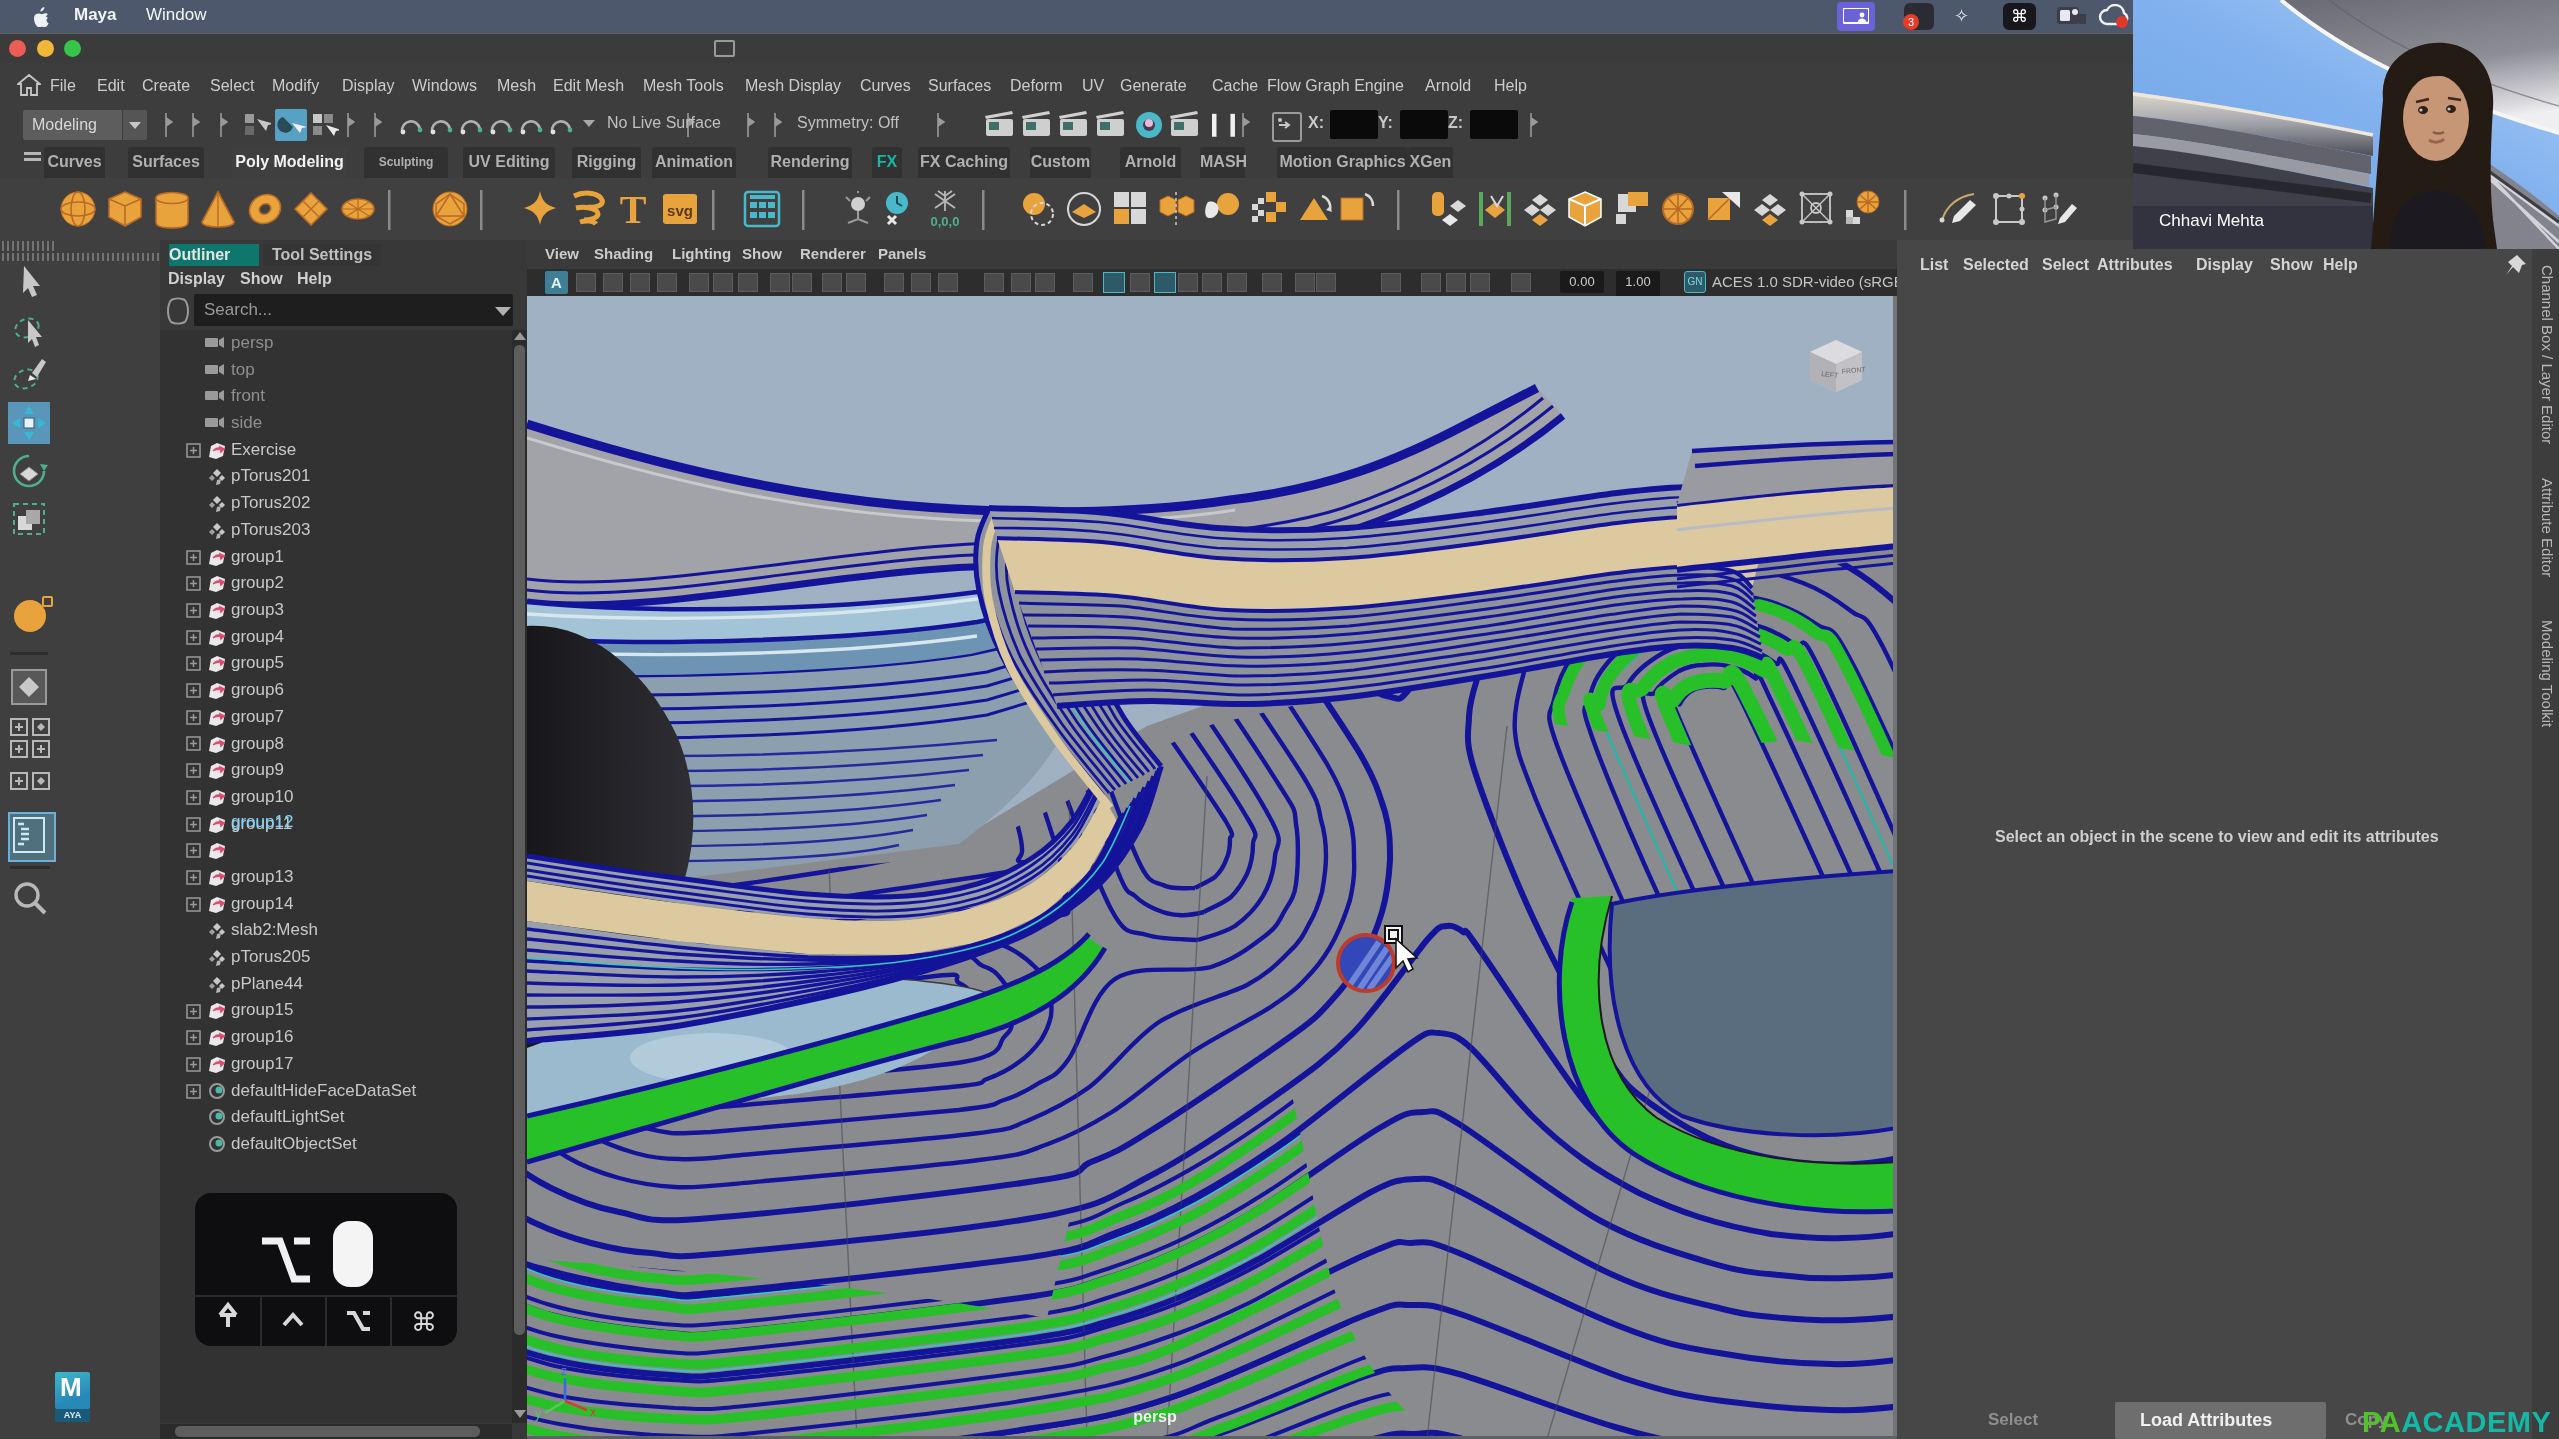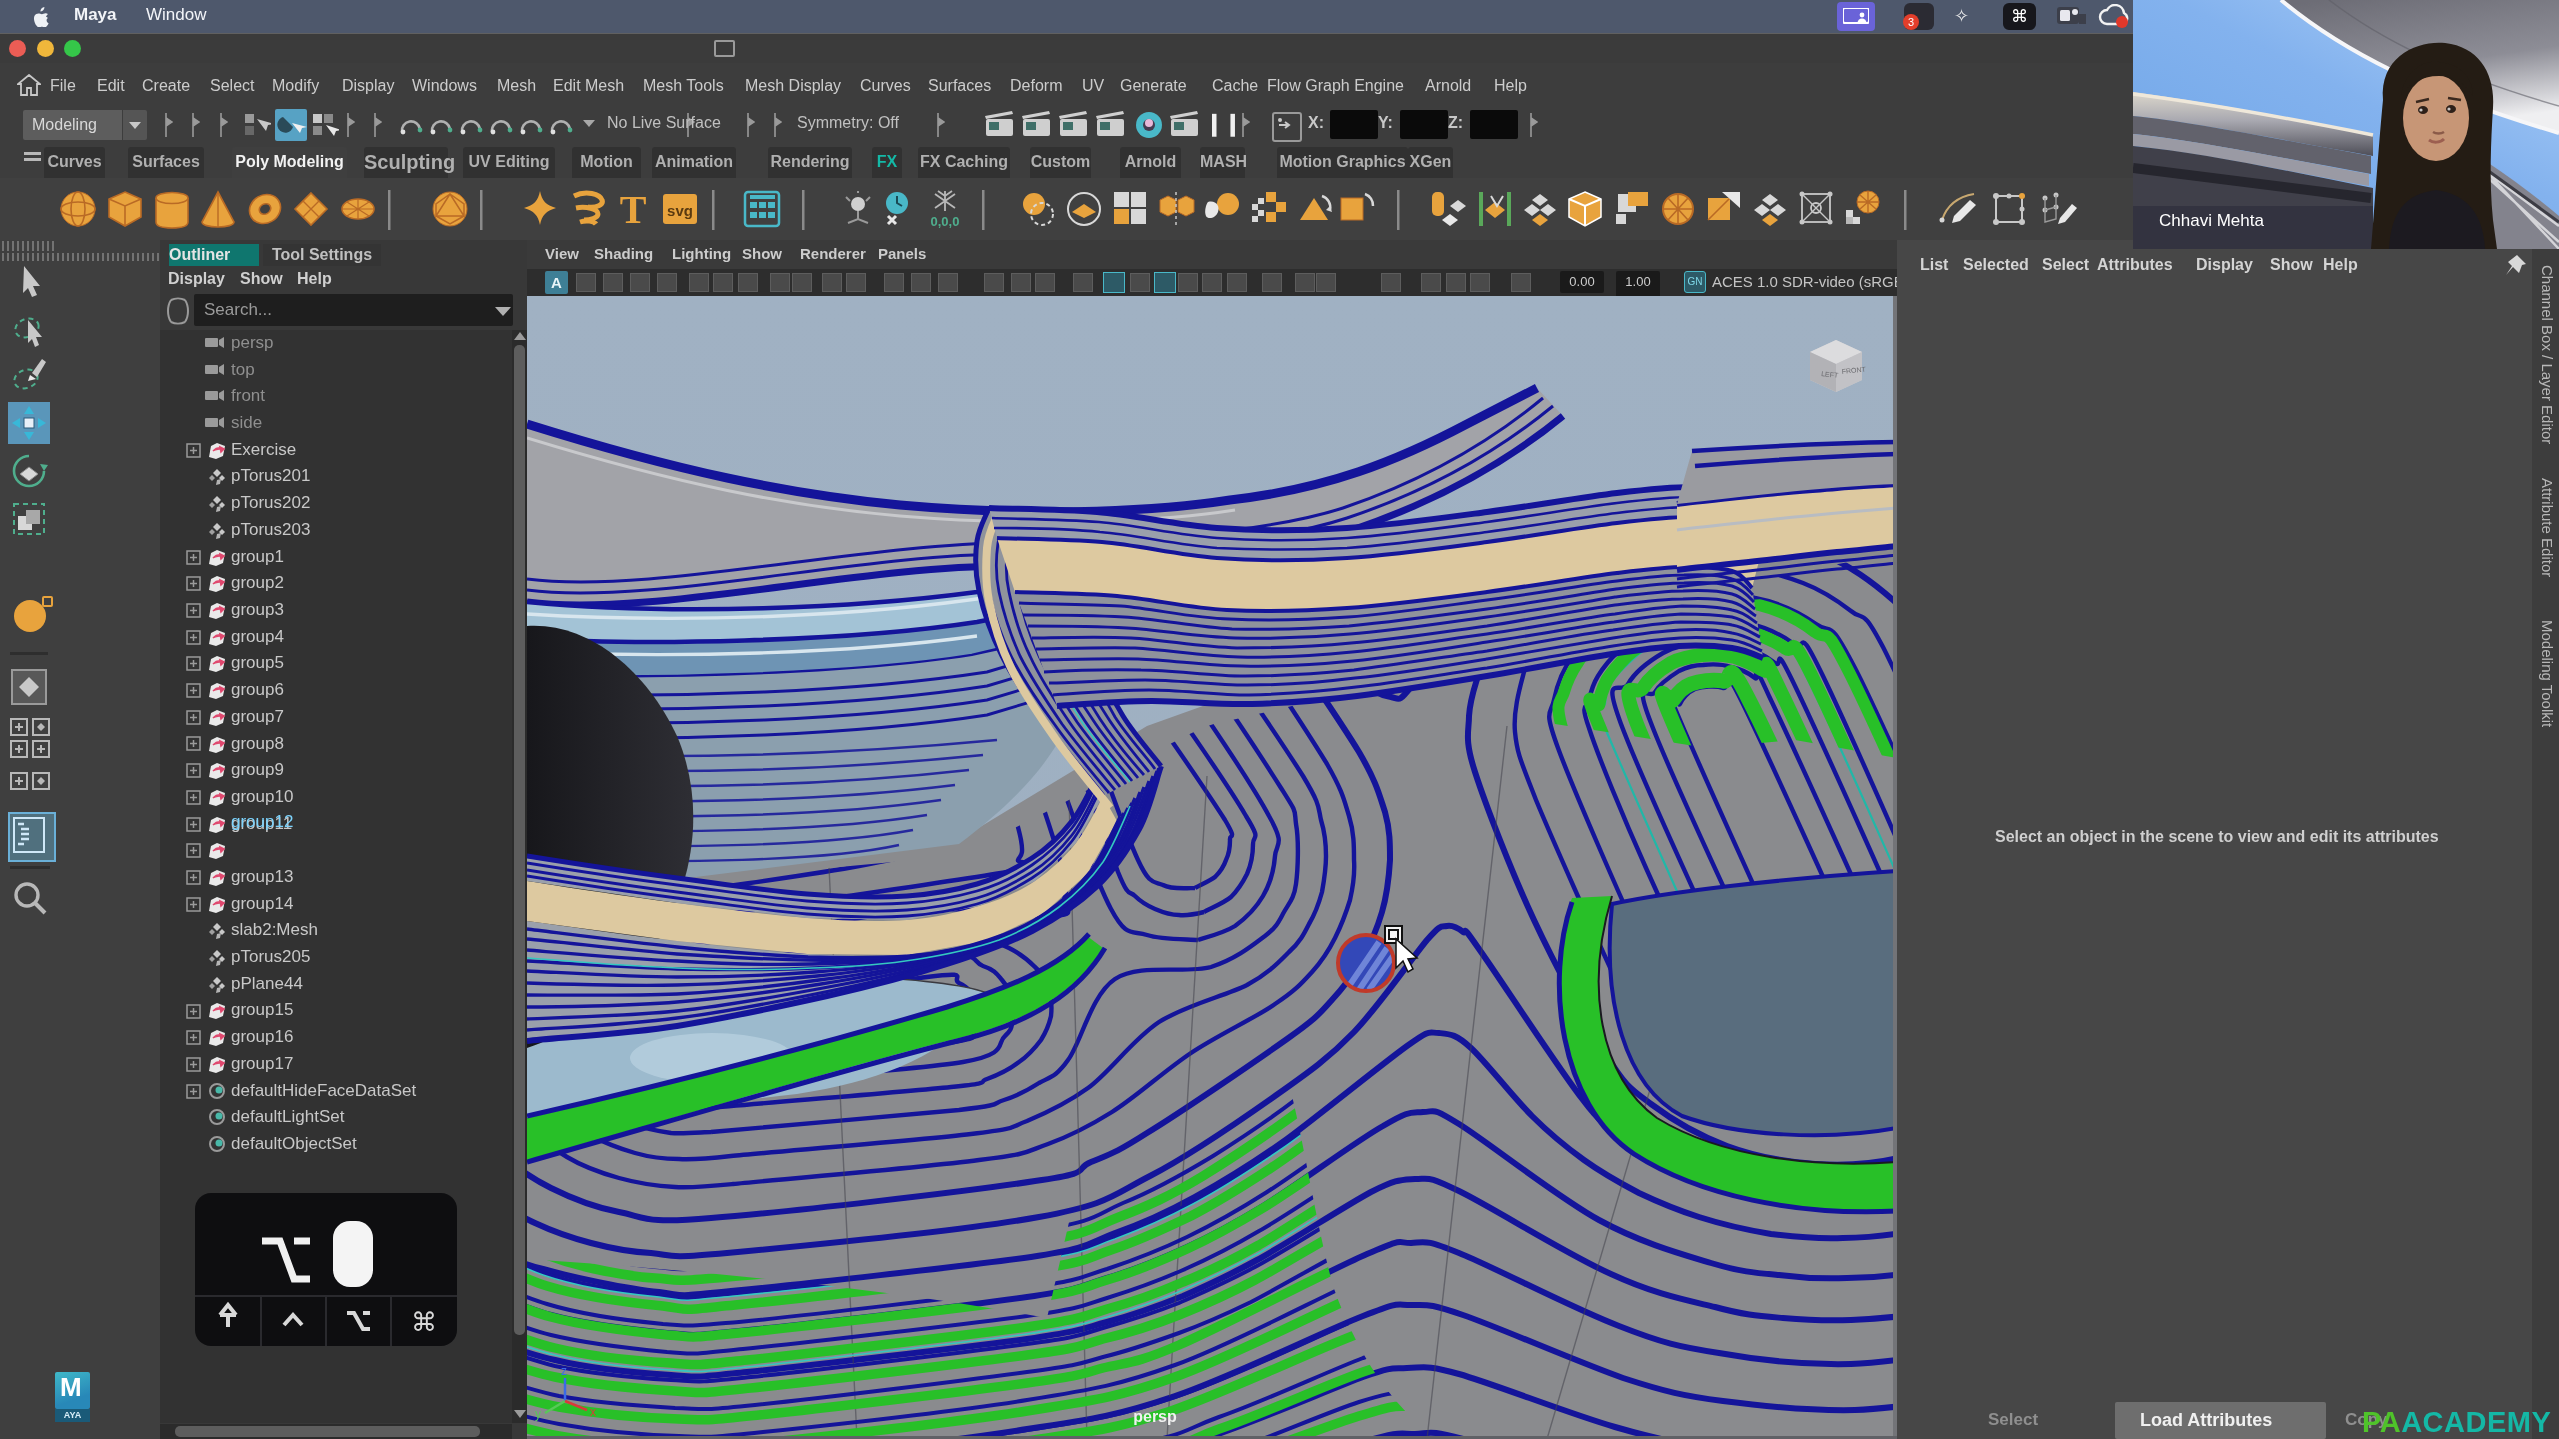--- a/index.html
+++ b/index.html
@@ -186,23 +186,23 @@
 <div class="abs txt" style="left:1308px;top:114px;color:#c8c8c8;font-size:16px;font-weight:bold;">X:</div>
 <div class="abs" style="left:1330px;top:110px;width:48px;height:29px;background:#0a0a0a;border-radius:2px;"></div>
 <div class="abs txt" style="left:1378px;top:114px;color:#c8c8c8;font-size:16px;font-weight:bold;">Y:</div>
 <div class="abs" style="left:1400px;top:110px;width:48px;height:29px;background:#0a0a0a;border-radius:2px;"></div>
 <div class="abs txt" style="left:1448px;top:114px;color:#c8c8c8;font-size:16px;font-weight:bold;">Z:</div>
 <div class="abs" style="left:1470px;top:110px;width:48px;height:29px;background:#0a0a0a;border-radius:2px;"></div>
 <div class="abs" style="left:0;top:145px;width:2559px;height:33px;background:#3d3d3d;"></div>
 <div class="abs txt" style="left:44px;top:147px;width:61px;height:31px;background:#313131;color:#b0b0b0;font-size:16px;font-weight:bold;text-align:center;line-height:30px;border-radius:3px 3px 0 0;">Curves</div>
 <div class="abs txt" style="left:128px;top:147px;width:76px;height:31px;background:#313131;color:#b0b0b0;font-size:16px;font-weight:bold;text-align:center;line-height:30px;border-radius:3px 3px 0 0;">Surfaces</div>
 <div class="abs txt" style="left:232px;top:147px;width:115px;height:31px;background:#3f3f3f;color:#f2f2f2;font-size:16px;font-weight:bold;text-align:center;line-height:30px;border-radius:3px 3px 0 0;">Poly Modeling</div>
-<div class="abs txt" style="left:364px;top:147px;width:84px;height:31px;background:#313131;color:#b0b0b0;font-size:20px;font-weight:bold;text-align:center;line-height:30px;border-radius:3px 3px 0 0;">Sculpting</div>
+<div class="abs txt" style="left:364px;top:147px;width:84px;height:31px;background:#313131;color:#b0b0b0;font-size:12px;font-weight:bold;text-align:center;line-height:30px;border-radius:3px 3px 0 0;">Sculpting</div>
 <div class="abs txt" style="left:463px;top:147px;width:92px;height:31px;background:#313131;color:#b0b0b0;font-size:16px;font-weight:bold;text-align:center;line-height:30px;border-radius:3px 3px 0 0;">UV Editing</div>
-<div class="abs txt" style="left:572px;top:147px;width:69px;height:31px;background:#313131;color:#b0b0b0;font-size:16px;font-weight:bold;text-align:center;line-height:30px;border-radius:3px 3px 0 0;">Motion</div>
+<div class="abs txt" style="left:572px;top:147px;width:69px;height:31px;background:#313131;color:#b0b0b0;font-size:16px;font-weight:bold;text-align:center;line-height:30px;border-radius:3px 3px 0 0;">Rigging</div>
 <div class="abs txt" style="left:652px;top:147px;width:84px;height:31px;background:#313131;color:#b0b0b0;font-size:16px;font-weight:bold;text-align:center;line-height:30px;border-radius:3px 3px 0 0;">Animation</div>
 <div class="abs txt" style="left:768px;top:147px;width:84px;height:31px;background:#313131;color:#b0b0b0;font-size:16px;font-weight:bold;text-align:center;line-height:30px;border-radius:3px 3px 0 0;">Rendering</div>
 <div class="abs txt" style="left:872px;top:147px;width:30px;height:31px;background:#313131;color:#14b8a6;font-size:16px;font-weight:bold;text-align:center;line-height:30px;border-radius:3px 3px 0 0;">FX</div>
 <div class="abs txt" style="left:918px;top:147px;width:92px;height:31px;background:#313131;color:#b0b0b0;font-size:16px;font-weight:bold;text-align:center;line-height:30px;border-radius:3px 3px 0 0;">FX Caching</div>
 <div class="abs txt" style="left:1030px;top:147px;width:61px;height:31px;background:#313131;color:#b0b0b0;font-size:16px;font-weight:bold;text-align:center;line-height:30px;border-radius:3px 3px 0 0;">Custom</div>
 <div class="abs txt" style="left:1120px;top:147px;width:61px;height:31px;background:#313131;color:#b0b0b0;font-size:16px;font-weight:bold;text-align:center;line-height:30px;border-radius:3px 3px 0 0;">Arnold</div>
 <div class="abs txt" style="left:1200px;top:147px;width:45px;height:31px;background:#313131;color:#b0b0b0;font-size:16px;font-weight:bold;text-align:center;line-height:30px;border-radius:3px 3px 0 0;">MASH</div>
 <div class="abs txt" style="left:1277px;top:147px;width:131px;height:31px;background:#313131;color:#b0b0b0;font-size:16px;font-weight:bold;text-align:center;line-height:30px;border-radius:3px 3px 0 0;">Motion Graphics</div>
 <div class="abs txt" style="left:1408px;top:147px;width:45px;height:31px;background:#313131;color:#b0b0b0;font-size:16px;font-weight:bold;text-align:center;line-height:30px;border-radius:3px 3px 0 0;">XGen</div>
 <div class="abs" style="left:24px;top:152px;width:17px;height:3px;background:#b8b8b8;box-shadow:0 6px 0 #b8b8b8;"></div>

